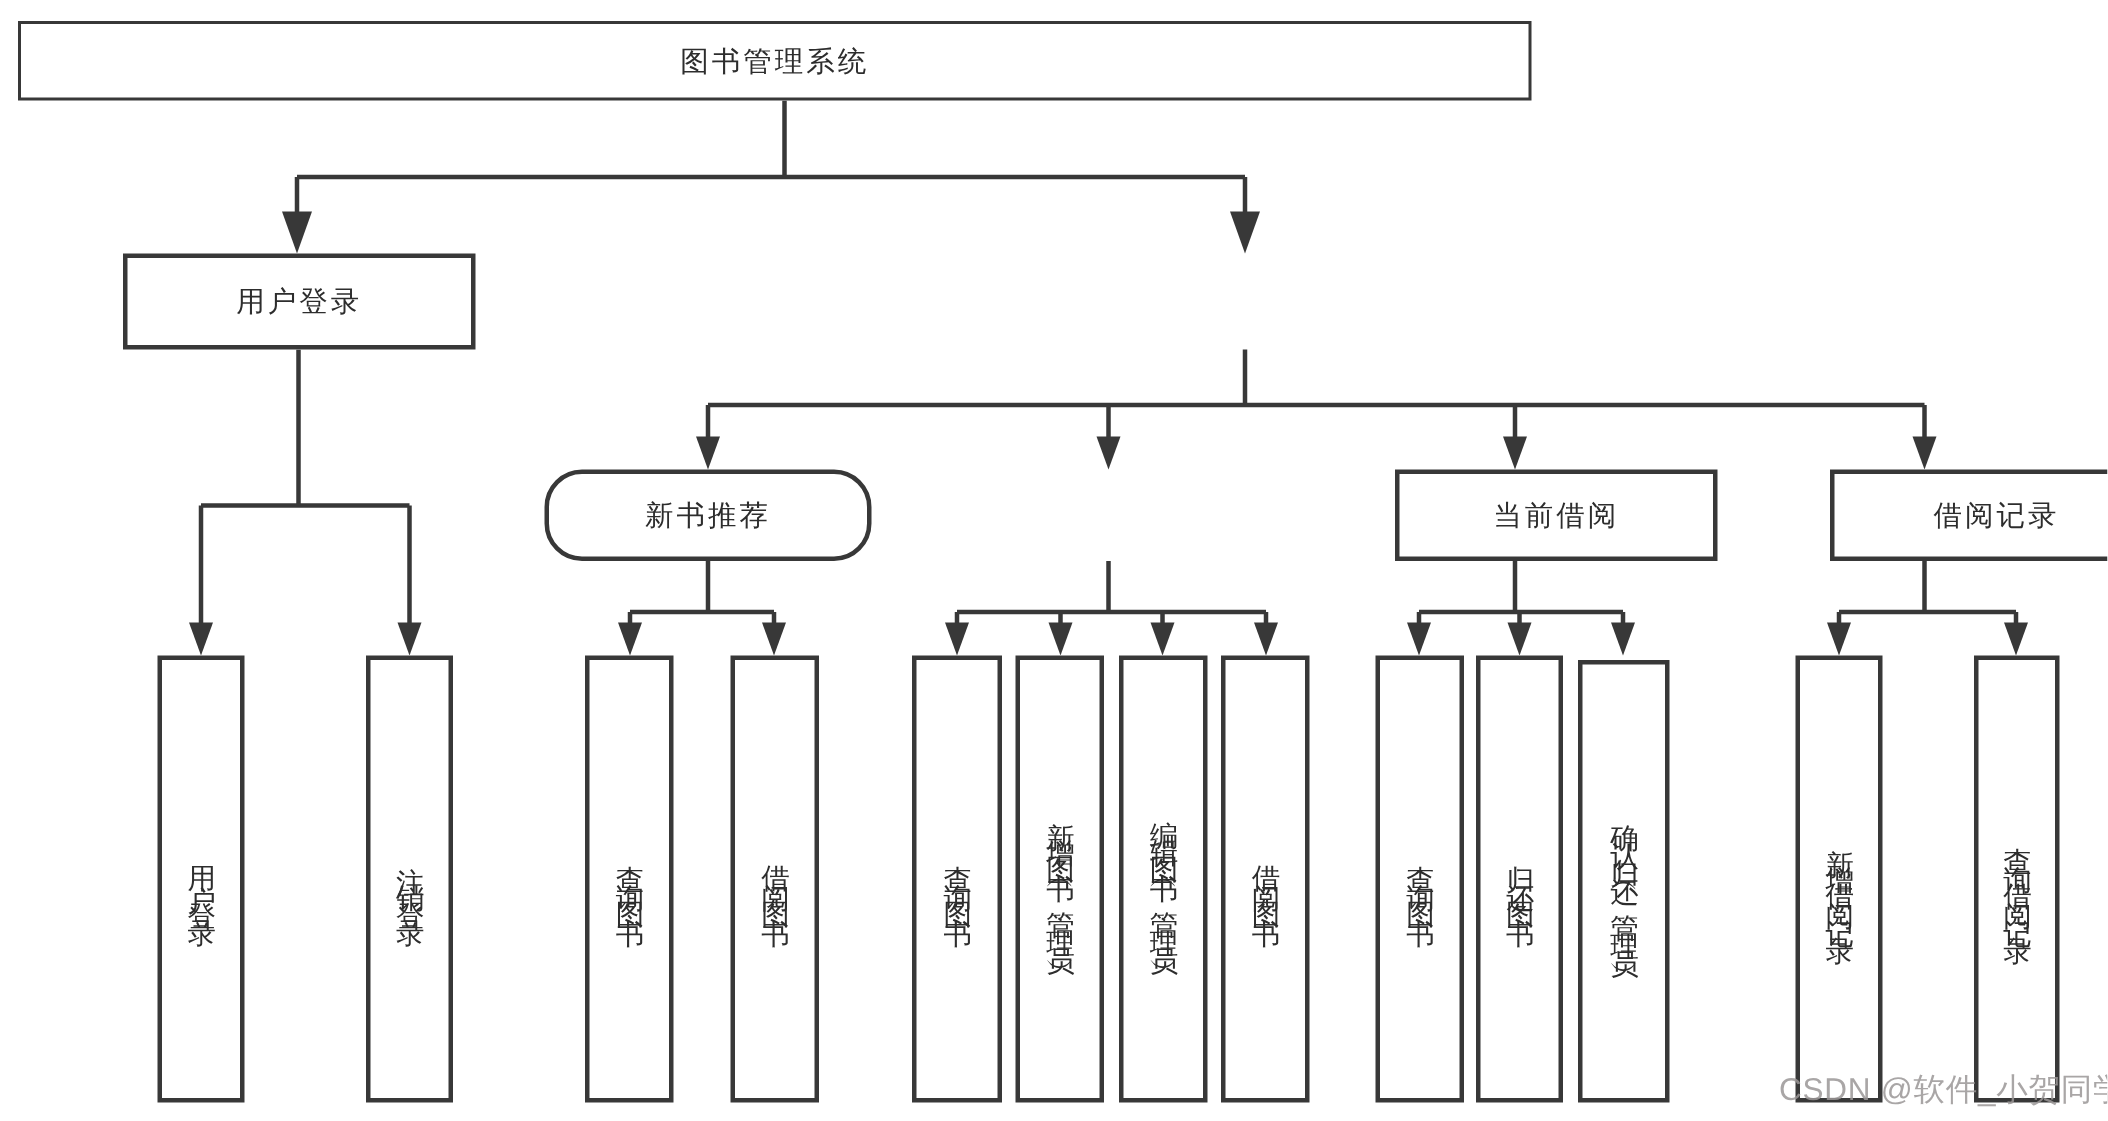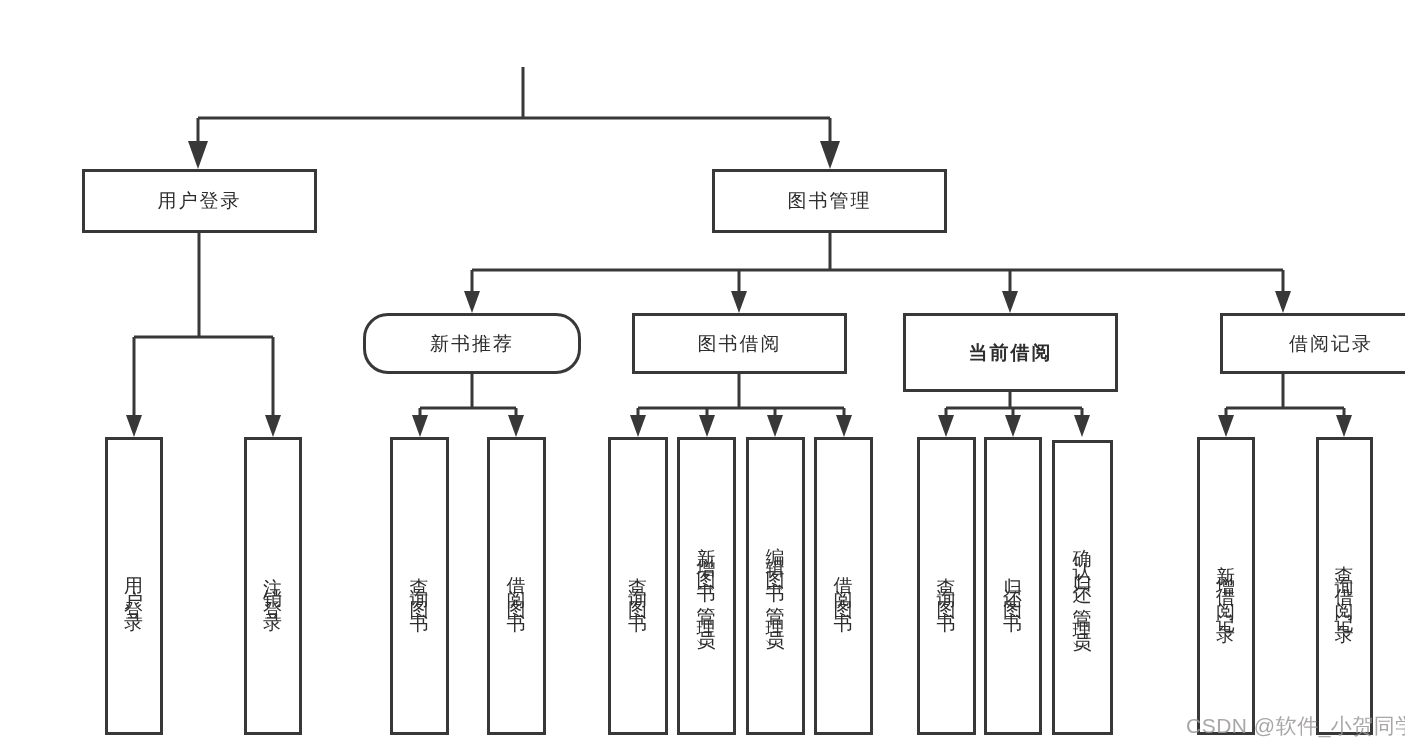--- a/index.html
+++ b/index.html
@@ -64,27 +64,26 @@
     <path d="M1010 374 L1010 408 M946 408 L1082 408 M946 408 L946 420 M1013 408 L1013 420 M1082 408 L1082 420"></path>
     <polygon points="938,415 954,415 946,437"></polygon>
     <polygon points="1005,415 1021,415 1013,437"></polygon>
     <polygon points="1074,415 1090,415 1082,437"></polygon>
 
     <path d="M1283 374 L1283 408 M1226 408 L1344 408 M1226 408 L1226 420 M1344 408 L1344 420"></path>
     <polygon points="1218,415 1234,415 1226,437"></polygon>
     <polygon points="1336,415 1352,415 1344,437"></polygon>
   </svg>
 
+  <div class="box h-box root-box" style="left:12px;top:14px;width:1009px;height:53px;">图书管理系统</div>
 
   <div class="box h-box" style="left:82px;top:169px;width:235px;height:64px;">用户登录</div>
-  <div class="box h-box" style="left:712px;top:169px;width:235px;height:64px;">图书管理</div>
 
   <div class="box h-box" style="left:363px;top:313px;width:218px;height:61px;border-radius:25px;">新书推荐</div>
-  <div class="box h-box" style="left:632px;top:313px;width:215px;height:61px;">图书借阅</div>
-  <div class="box h-box" style="left:903px;top:313px;width:215px;height:79px;font-weight:bold;">当前借阅</div>
+  <div class="box h-box" style="left:930px;top:313px;width:215px;height:61px;">当前借阅</div>
   <div class="box h-box" style="left:1172px;top:313px;width:222px;height:61px;margin-left:48px;">借阅记录</div>
 
   <div class="box v-box" style="left:105px;top:437px;width:58px;height:298px;">用户登录</div>
   <div class="box v-box" style="left:244px;top:437px;width:58px;height:298px;">注销登录</div>
 
   <div class="box v-box" style="left:390px;top:437px;width:59px;height:298px;">查询图书</div>
   <div class="box v-box" style="left:487px;top:437px;width:59px;height:298px;">借阅图书</div>
 
   <div class="box v-box" style="left:608px;top:437px;width:60px;height:298px;">查询图书</div>
   <div class="box v-box" style="left:677px;top:437px;width:59px;height:298px;">新增图书（管理员）</div>

